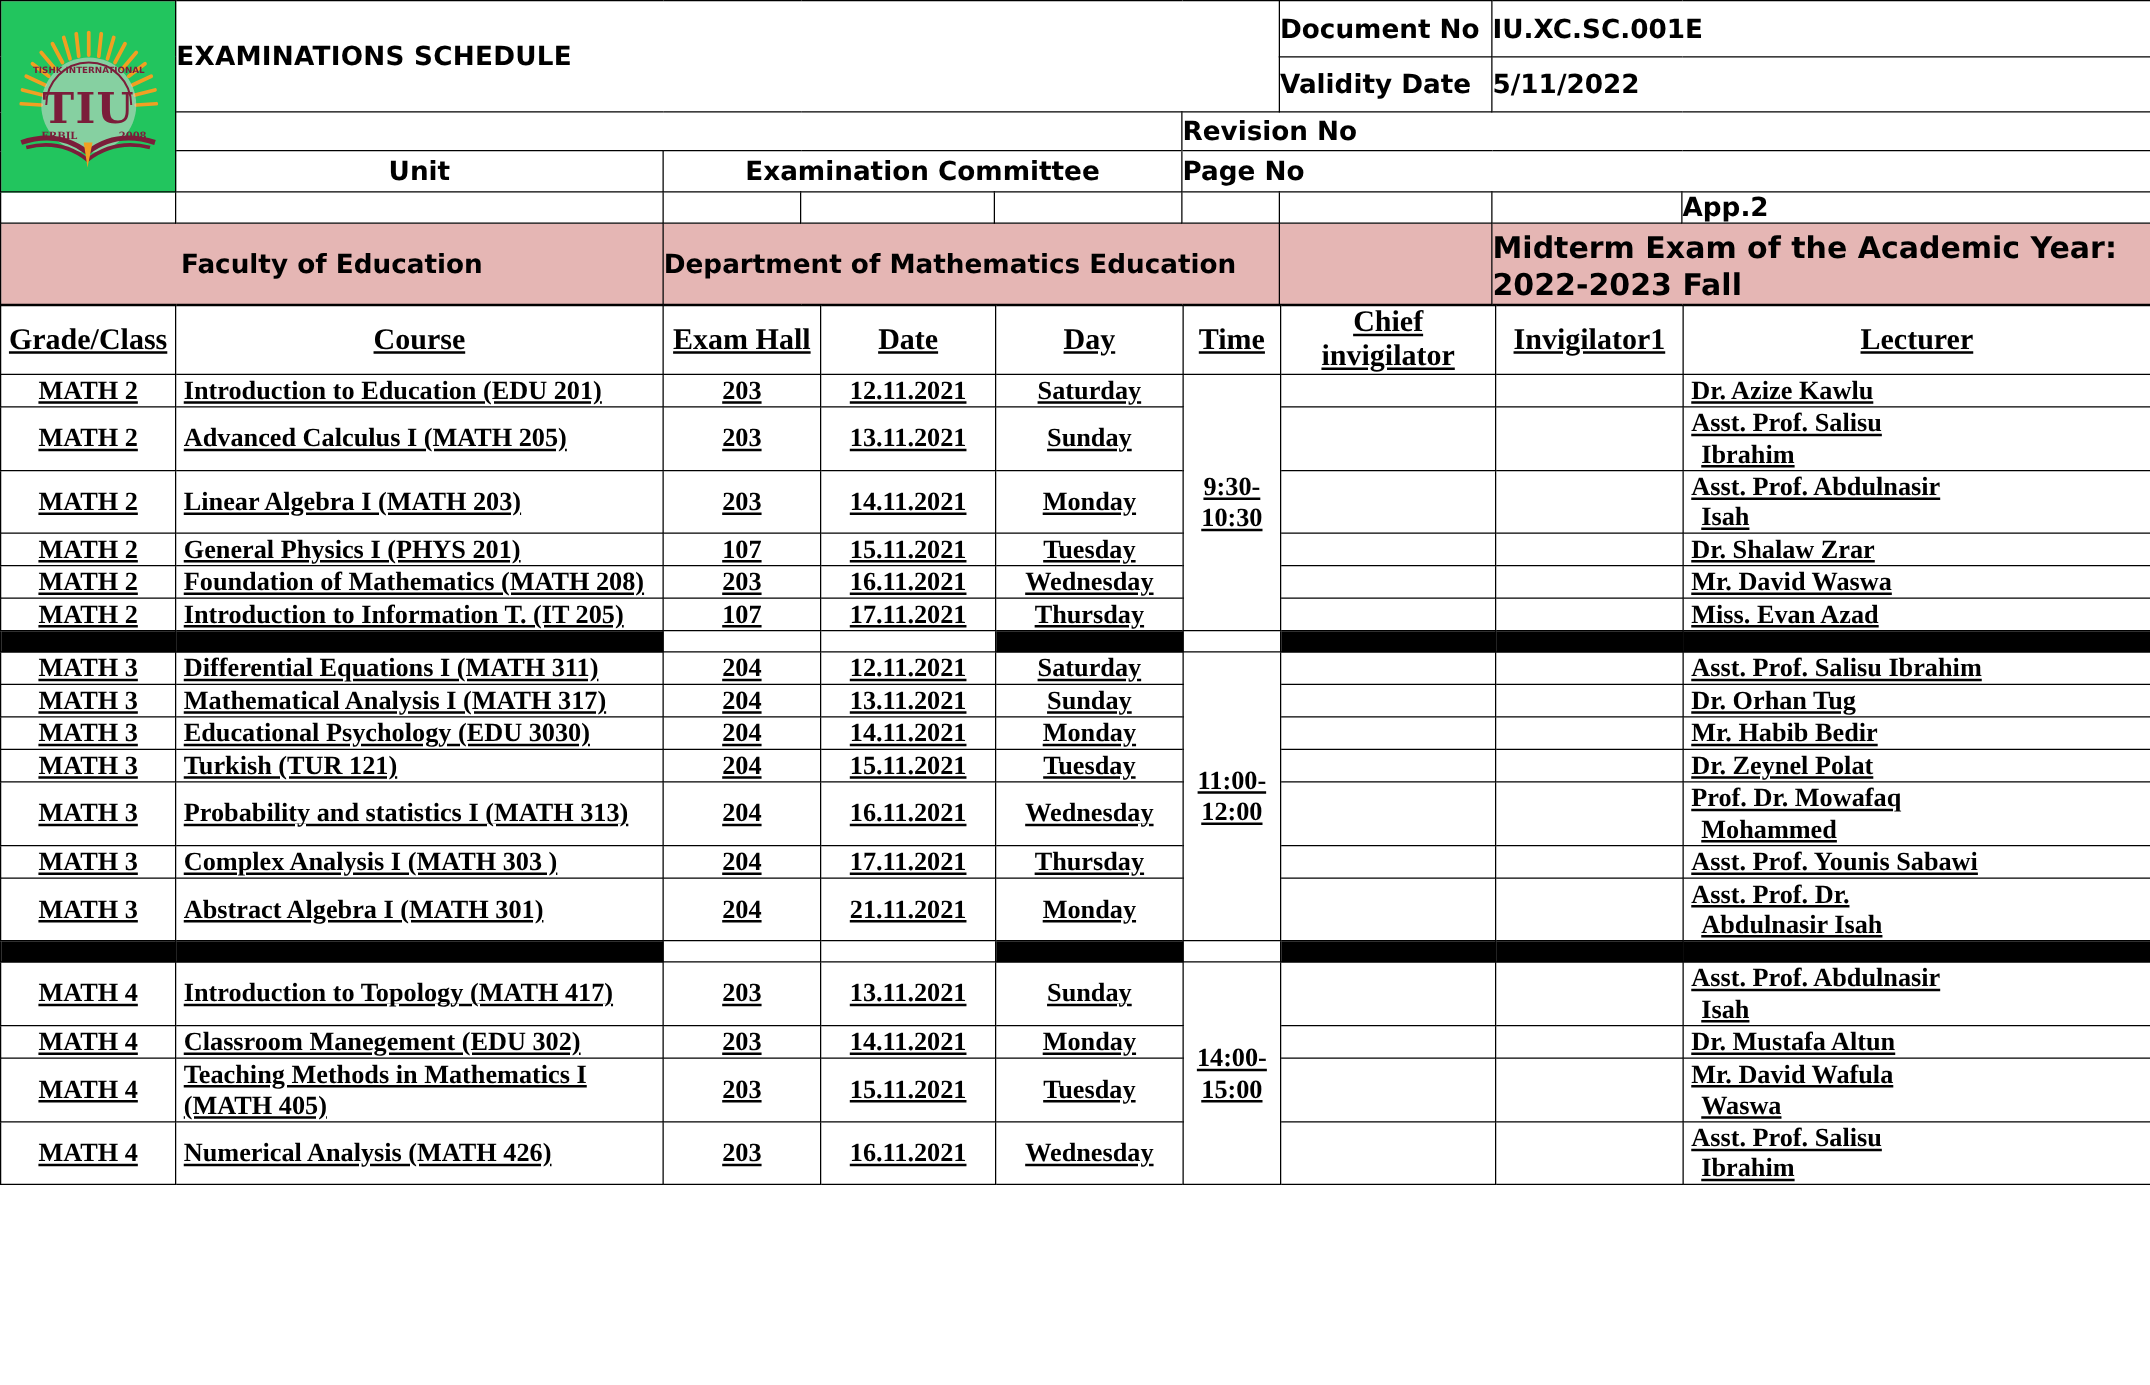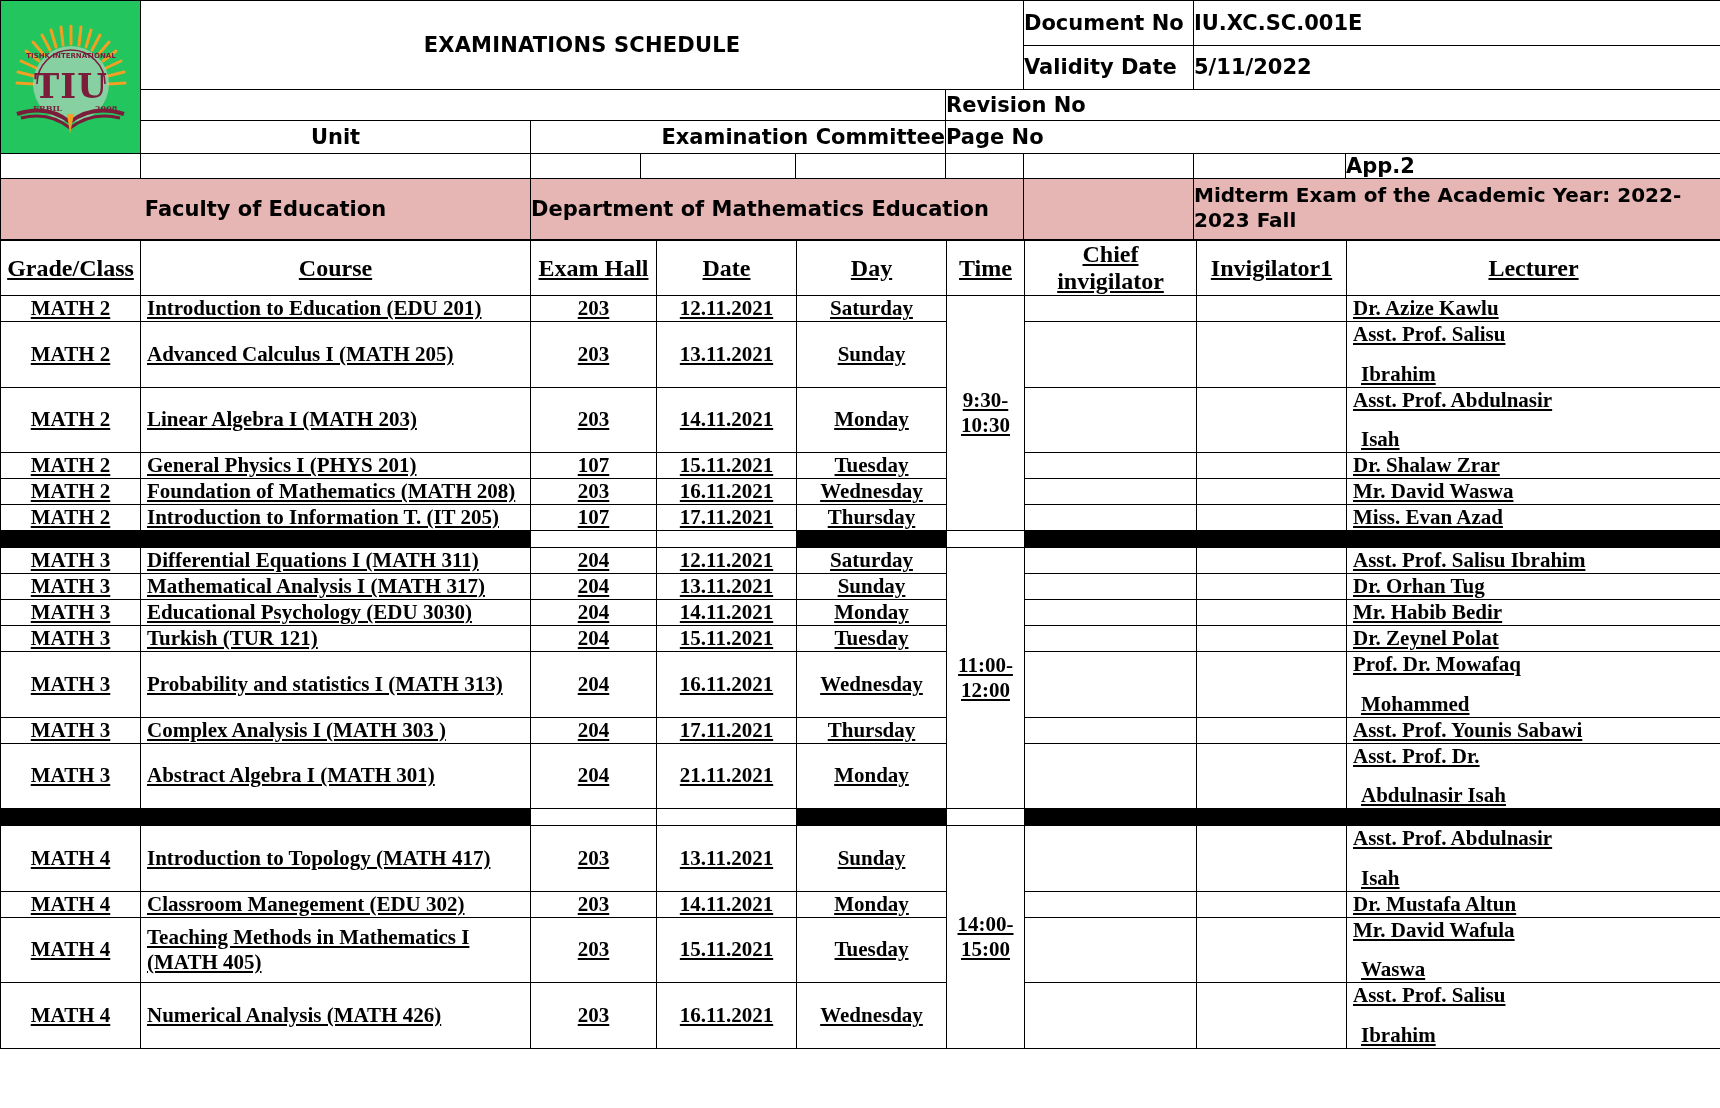--- a/index.html
+++ b/index.html
@@ -43,21 +43,20 @@
     text-align: center;
   }
   .logo-wrap {
     width: 128px;
     height: 118px;
     margin: 0 auto;
     position: relative;
   }
 
   .title-cell {
-    text-align: center;
     font-family: "DejaVu Sans", sans-serif;
     font-weight: bold;
     font-size: 27px;
     letter-spacing: .2px;
     height: 88px;
   }
 
   .hdr-label {
     font-family: "DejaVu Sans", sans-serif;
     font-weight: bold;
@@ -74,21 +73,21 @@
     white-space: nowrap;
   }
   .unit-cell {
     text-align: center;
     font-family: "DejaVu Sans", sans-serif;
     font-weight: bold;
     font-size: 21px;
     height: 32px;
   }
   .comm-cell {
-    text-align: right;
+    text-align: center;
     padding-left: 8px;
     font-family: "DejaVu Sans", sans-serif;
     font-weight: bold;
     font-size: 21px;
   }
   .spacer-row td { height: 24px; font-weight: bold; }
   .app-cell {
     font-family: "DejaVu Sans", sans-serif;
     font-size: 14px;
     padding-left: 6px;
@@ -99,21 +98,21 @@
   .pink {
     background: #e5b6b4;
     font-family: "DejaVu Sans", sans-serif;
     font-weight: bold;
     font-size: 22px;
     padding-left: 8px;
     height: 56px;
     vertical-align: middle;
   }
   .pink.small {
-    font-size: 20px;
+    font-size: 24px;
     line-height: 1.25;
     vertical-align: top;
     padding-top: 4px;
   }
 
   
   table.sched {
     border-collapse: collapse;
     table-layout: fixed;
     width: 1720px;
@@ -147,21 +146,21 @@
     height: 16px;
     border-left: 1.5px solid #000;
     border-right: 1.5px solid #000;
     border-top: 1.5px solid #000;
     border-bottom: 1.5px solid #000;
   }
   tr.sep td.gap {
     background: #ffffff;
   }
 
-  .lect-ind { padding-left: 8px; display: block; margin-top: 15px; }
+  .lect-ind { padding-left: 8px; display: block; }
 </style>
 </head>
 <body>
 
 <div class="sheet">
 
   <table class="doc">
     <colgroup>
       <col style="width:140px">
         <col style="width:390px">

